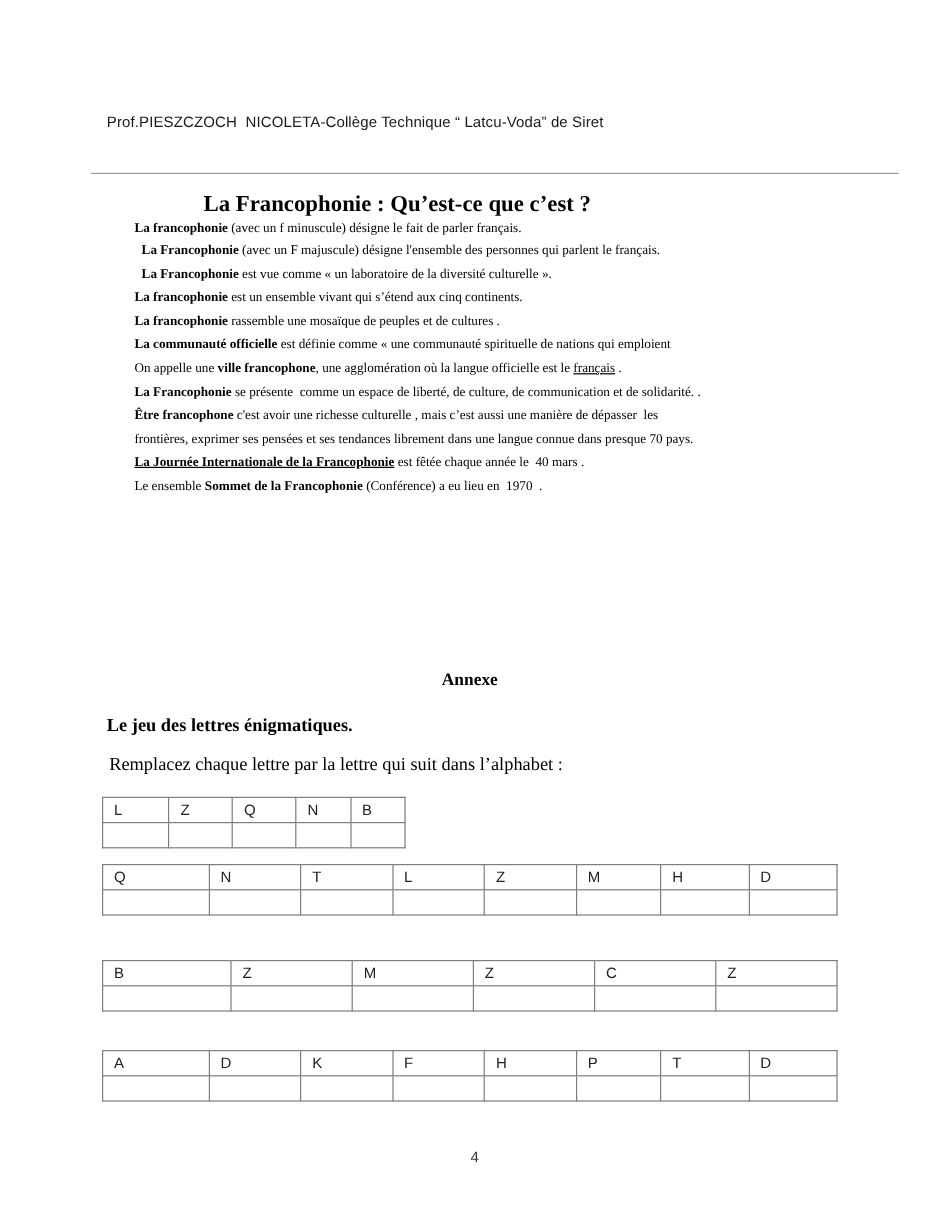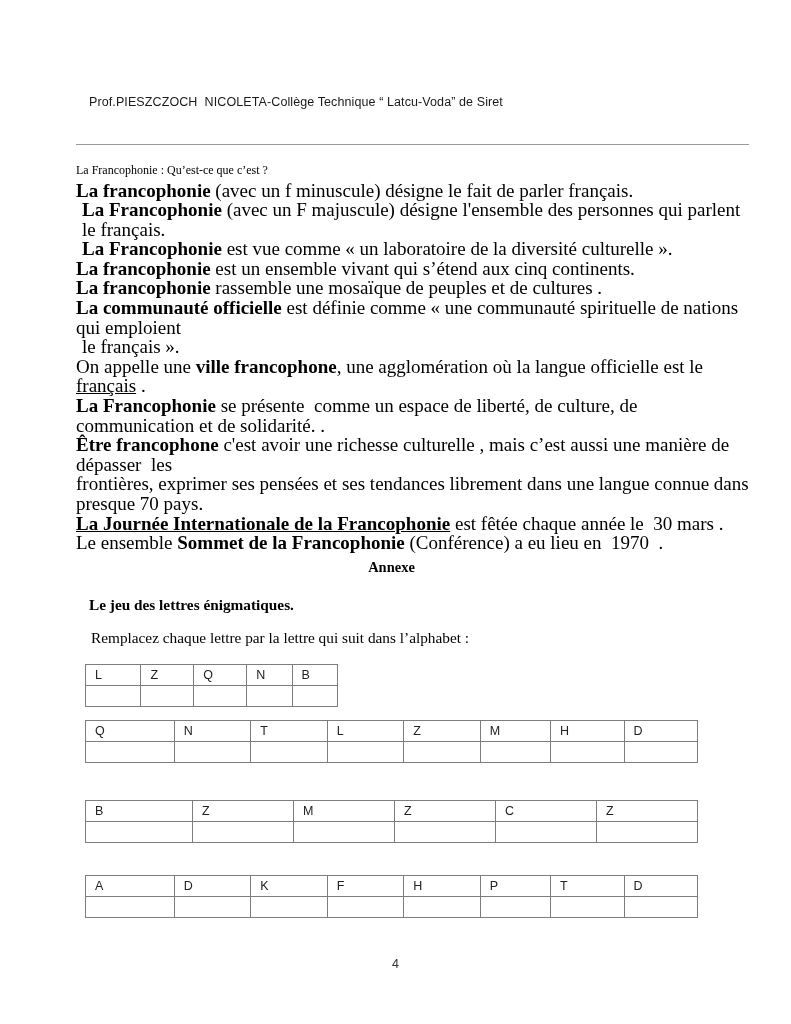--- a/index.html
+++ b/index.html
@@ -45,29 +45,31 @@
   }
 
   
   .body-block {
     position: absolute;
     left: 76px;
     top: 145px;
     width: 680px;
   }
   .title-line {
-    font-size: 12px;
-    font-weight: normal;
+    text-align: center;
+    font-size: 19px;
+    font-weight: bold;
     line-height: 19.5px;
     padding-right: 170px;
   }
   .tline {
-    font-size: 19px;
+    font-size: 11px;
     line-height: 19.6px;
     white-space: pre-wrap;
+    margin-left: 36px;
   }
   .tline .u { text-decoration: underline; }
 
   
   .annexe-title {
     position: absolute;
     left: 0;
     top: 543px;
     width: 791px;
     text-align: center;
@@ -135,26 +137,25 @@
 
   <div class="body-block">
     <div class="title-line">La Francophonie : Qu’est-ce que c’est  ?</div>
     <div id="article-lines">
         <div class="tline"><span style="font-weight: bold;">La francophonie</span><span> (avec un f minuscule) désigne le fait de parler français.</span></div>
         <div class="tline" style="padding-left: 6px;"><span style="font-weight: bold;">La Francophonie</span><span> (avec un F majuscule) désigne l'ensemble des personnes qui parlent le français.</span></div>
         <div class="tline" style="padding-left: 6px;"><span style="font-weight: bold;">La Francophonie</span><span> est vue comme « un laboratoire de la diversité culturelle ».</span></div>
         <div class="tline"><span style="font-weight: bold;">La francophonie</span><span> est un ensemble vivant qui s’étend aux cinq continents.</span></div>
         <div class="tline"><span style="font-weight: bold;">La francophonie</span><span> rassemble une mosaïque de peuples et de cultures .</span></div>
         <div class="tline"><span style="font-weight: bold;">La communauté officielle</span><span> est définie comme « une communauté spirituelle de nations qui emploient</span></div>
-        <div class="tline" style="padding-left: 6px;"><span>le français ».</span></div>
         <div class="tline"><span>On appelle une </span><span style="font-weight: bold;">ville francophone</span><span>, une agglomération où la langue officielle est le </span><span class="u">français</span><span> .</span></div>
         <div class="tline"><span style="font-weight: bold;">La Francophonie</span><span> se présente  comme un espace de liberté, de culture, de communication et de solidarité. .</span></div>
         <div class="tline"><span style="font-weight: bold;">Être francophone</span><span> c'est avoir une richesse culturelle , mais c’est aussi une manière de dépasser  les</span></div>
         <div class="tline"><span>frontières, exprimer ses pensées et ses tendances librement dans une langue connue dans presque 70 pays.</span></div>
-        <div class="tline"><span style="font-weight: bold; text-decoration: underline;">La Journée Internationale de la Francophonie</span><span> est fêtée chaque année le  30 mars .</span></div>
+        <div class="tline"><span style="font-weight: bold; text-decoration: underline;">La Journée Internationale de la Francophonie</span><span> est fêtée chaque année le  40 mars .</span></div>
         <div class="tline"><span>Le ensemble </span><span style="font-weight: bold;">Sommet de la Francophonie</span><span> (Conférence) a eu lieu en  1970  .</span></div>
       </div>
   </div>
 
   <div class="annexe-title">Annexe</div>
 
   <div class="game-title">Le jeu des lettres énigmatiques.</div>
 
   <div class="game-instruction">Remplacez chaque lettre par la lettre qui suit dans l’alphabet :</div>
 

